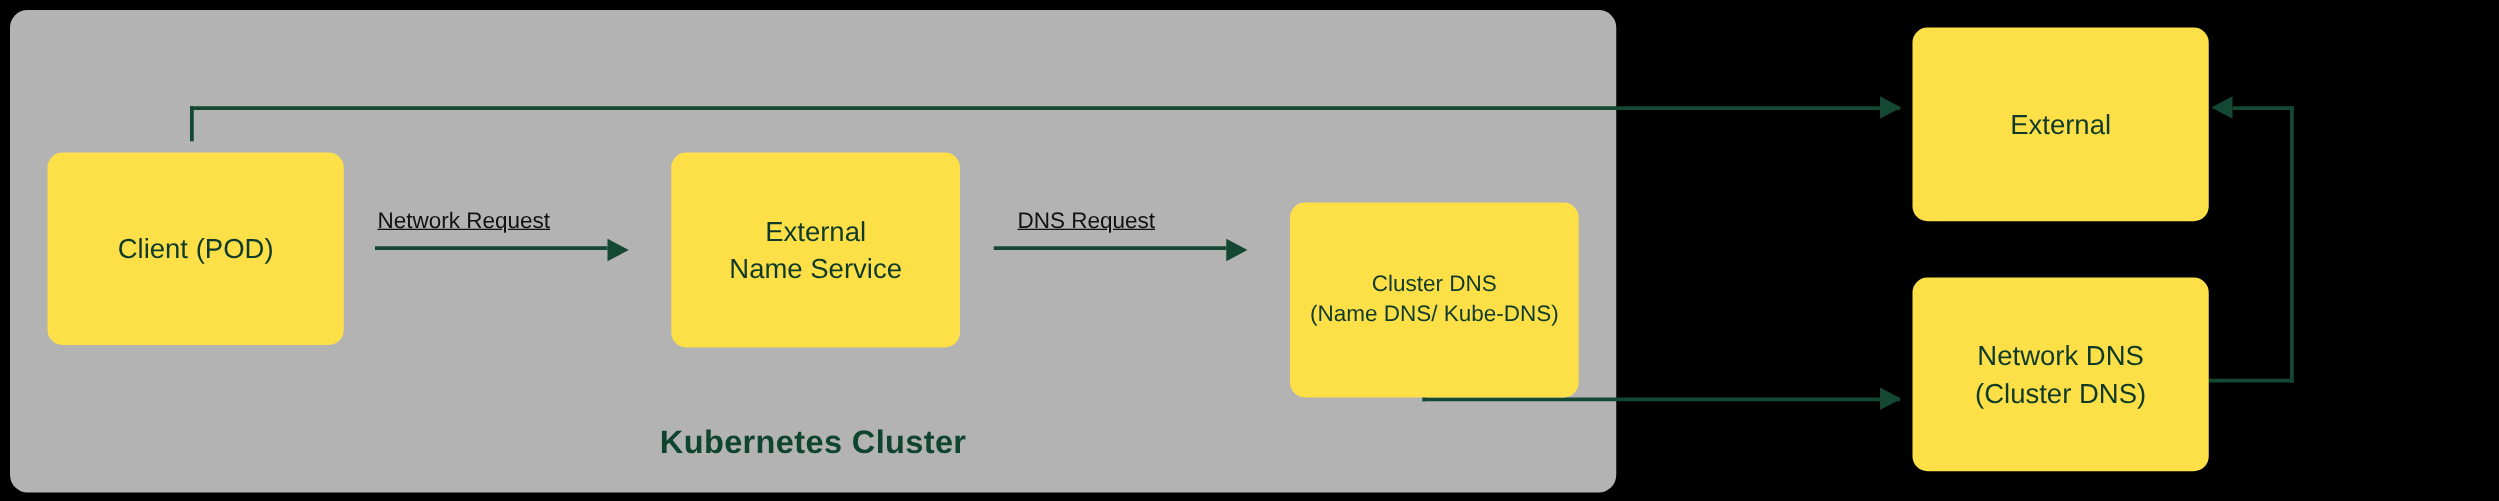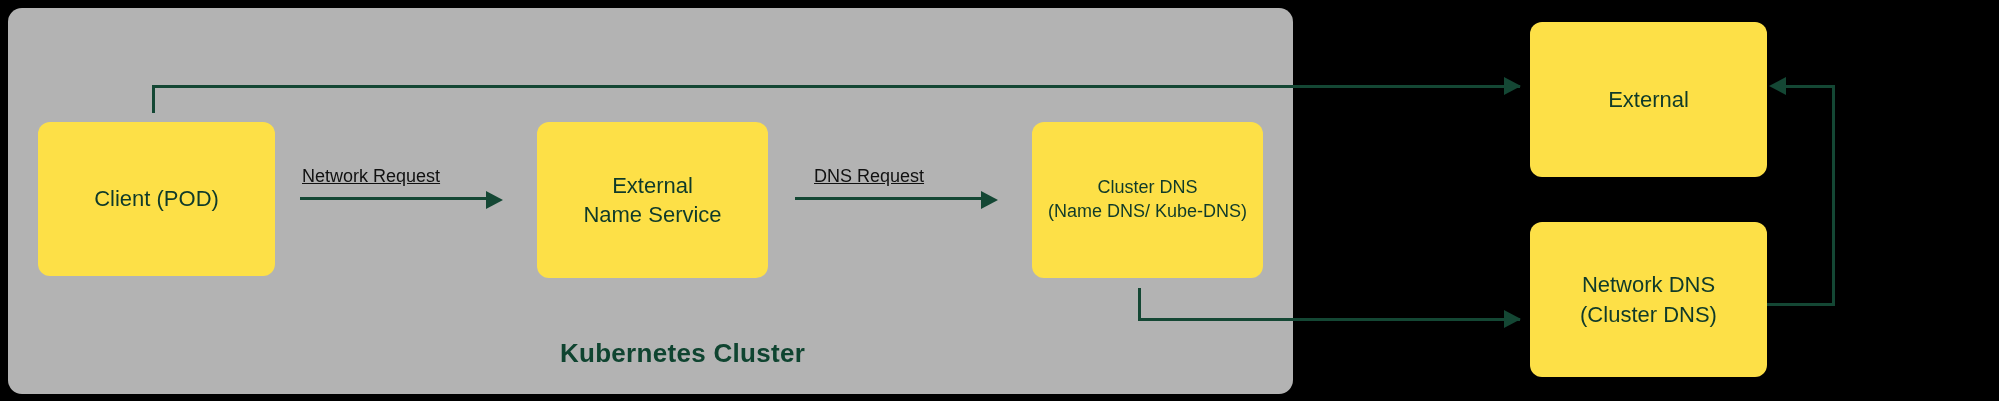--- a/index.html
+++ b/index.html
@@ -29,40 +29,39 @@
   .cluster-label {
     position: absolute;
     left: 8px;
     top: 338px;
     width: 1285px;
     text-align: center;
     font-size: 26px;
     font-weight: bold;
     color: #0f4430;
     letter-spacing: 0.3px;
-    padding-left: 32px;
   }
 
   
   .node {
     position: absolute;
     background: #fde047;
     border-radius: 12px;
     display: flex;
     align-items: center;
     justify-content: center;
     text-align: center;
     color: #0f3a2a;
     line-height: 1.32;
     box-sizing: border-box;
     padding: 4px 10px;
   }
   .node .node-text { display: block; }
   .node-lg { font-size: 22px; }
-  .node-sm { font-size: 18px; }
+  .node-sm { font-size: 18px; margin-top: 40px; }
 
   #node-client            { left: 38px;   top: 122px; width: 237px; height: 154px; }
   #node-external-name     { left: 537px;  top: 122px; width: 231px; height: 156px; }
   #node-cluster-dns       { left: 1032px; top: 122px; width: 231px; height: 156px; }
   #node-service-endpoint  { left: 1530px; top: 22px;  width: 237px; height: 155px; }
   #node-external-dns      { left: 1530px; top: 222px; width: 237px; height: 155px; }
 
   
   .hline {
     position: absolute;

